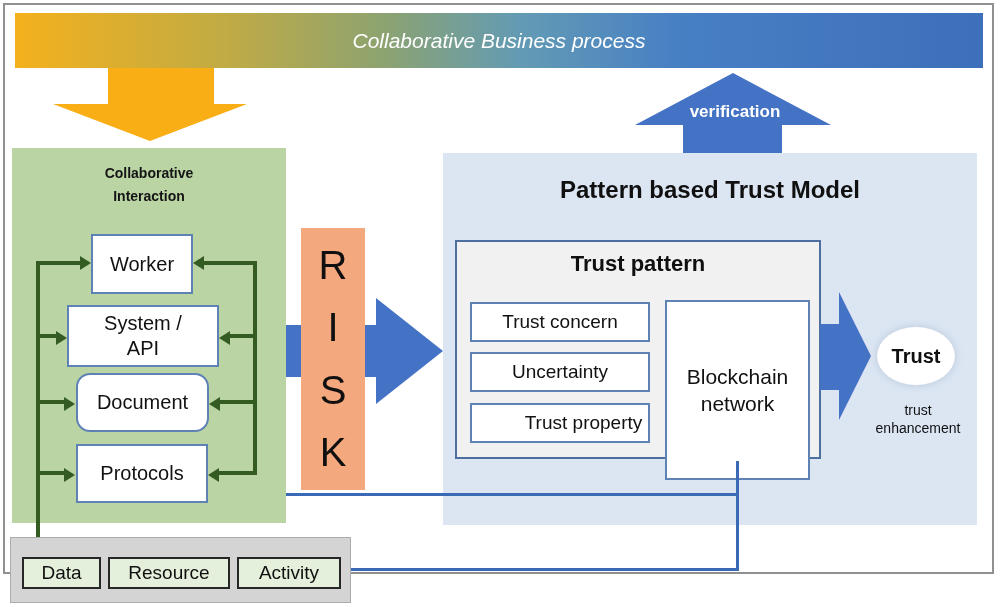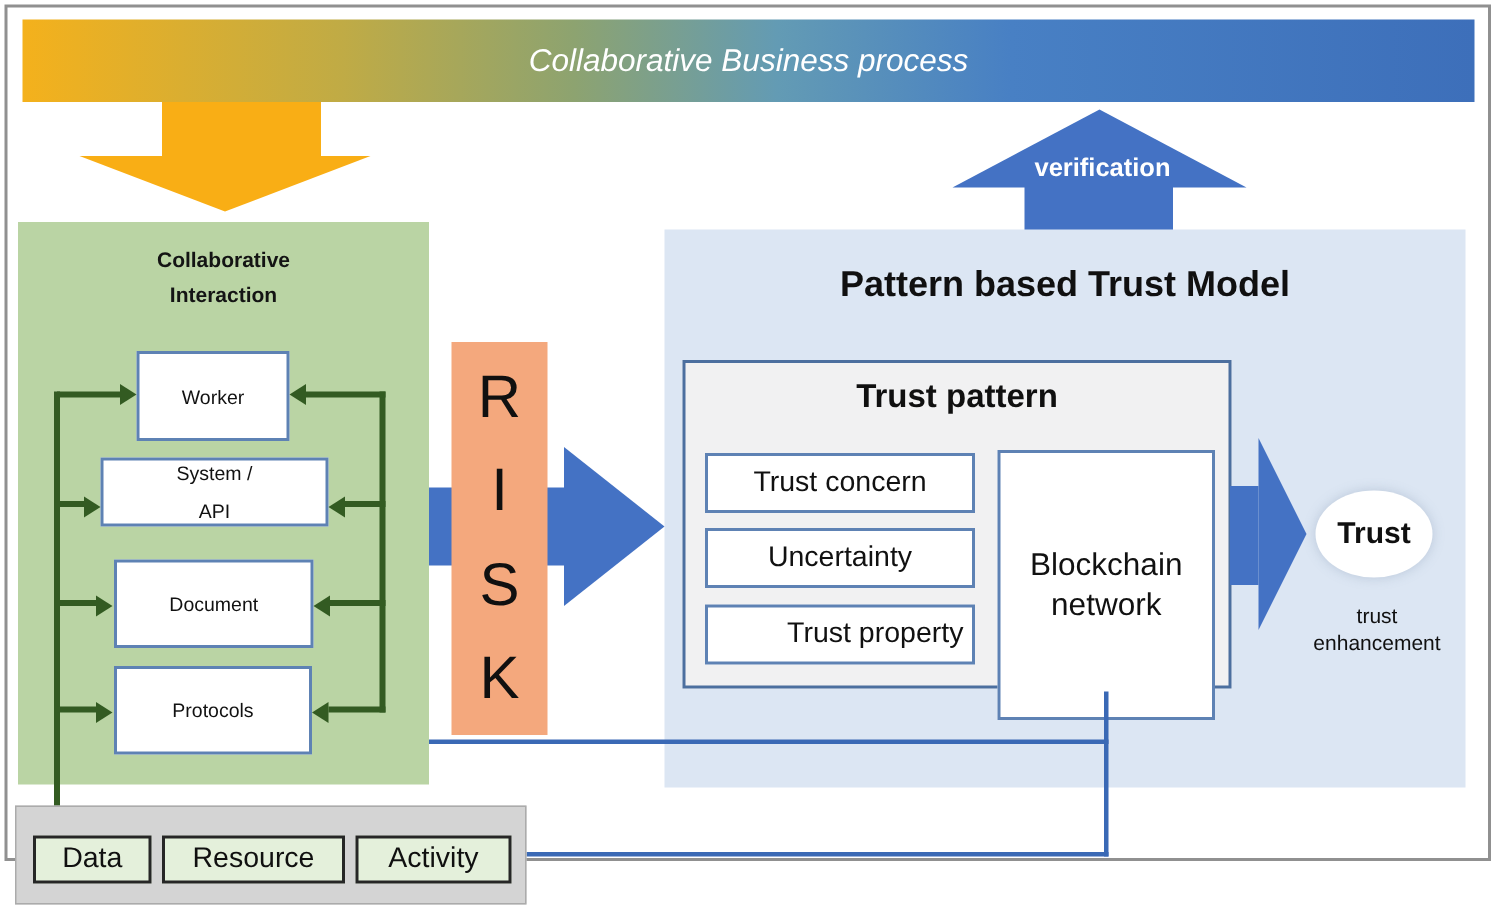--- a/index.html
+++ b/index.html
@@ -28,25 +28,25 @@
     border-left:98px solid transparent;border-right:98px solid transparent;
     border-bottom:52px solid #4472C4;}
   .ver-body{left:683px;top:124px;width:99px;height:30px;background:#4472C4;}
   .ver-label{left:645px;top:102px;width:180px;text-align:center;
     color:#ffffff;font-size:17px;font-weight:bold;}
   
   .green-panel{left:12px;top:148px;width:274px;height:375px;background:#BAD4A4;}
   .green-title{left:12px;top:162px;width:274px;text-align:center;
     font-weight:bold;font-size:14px;line-height:23px;color:#141414;white-space:pre-line;}
   .wbox{background:#ffffff;border:2px solid #5E82B4;display:flex;
-    align-items:center;justify-content:center;font-size:13px;color:#111;
+    align-items:center;justify-content:center;font-size:20px;color:#111;
     text-align:center;white-space:pre-line;line-height:25px;}
   .box-worker{left:91px;top:234px;width:102px;height:60px;}
-  .box-system{left:67px;top:305px;width:152px;height:46px;}
-  .box-document{left:76px;top:373px;width:133px;height:59px;}
+  .box-system{left:67px;top:305px;width:152px;height:62px;}
+  .box-document{left:76px;top:373px;width:133px;height:59px;border-radius:14px;}
   .box-protocols{left:76px;top:444px;width:132px;height:59px;}
   
   .gline{background:#335B22;}
   .gar{width:0;height:0;border-top:7px solid transparent;border-bottom:7px solid transparent;}
   .gar-r{border-left:11px solid #335B22;}
   .gar-l{border-right:11px solid #335B22;}
   
   .risk{
     left:301px;top:228px;width:64px;height:262px;background:#F4A87D;
     display:flex;flex-direction:column;align-items:center;justify-content:space-around;

